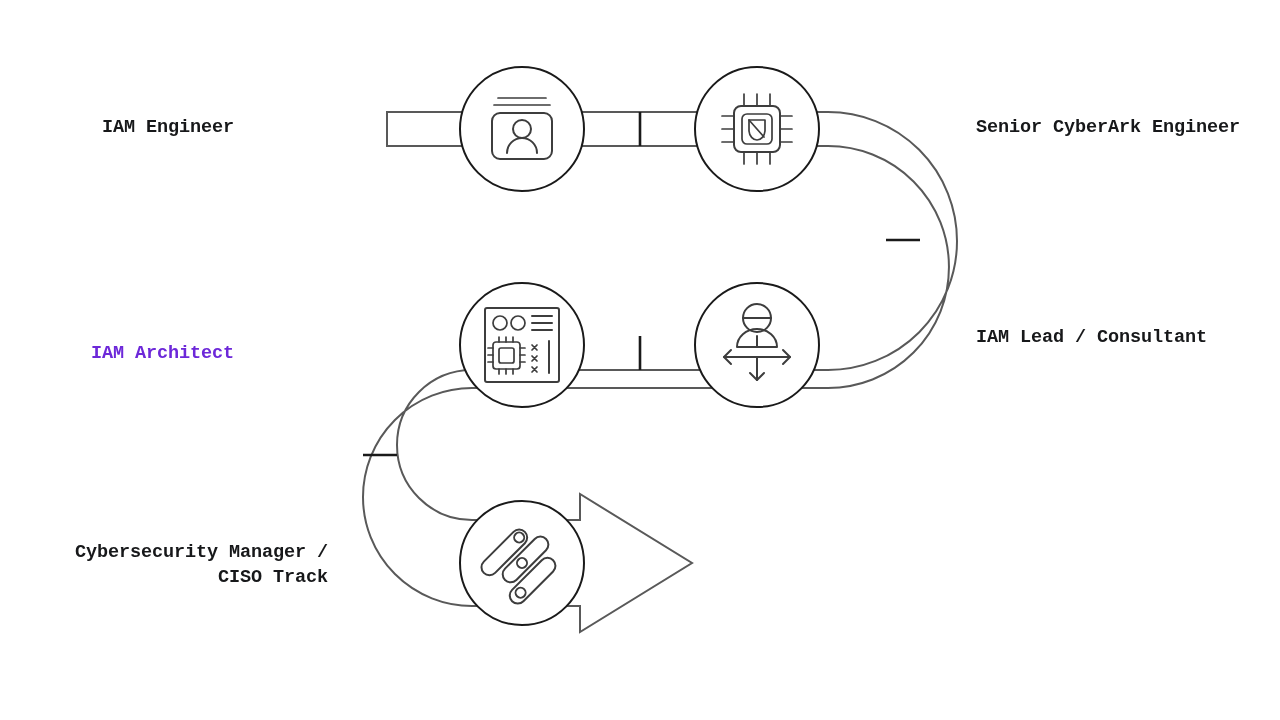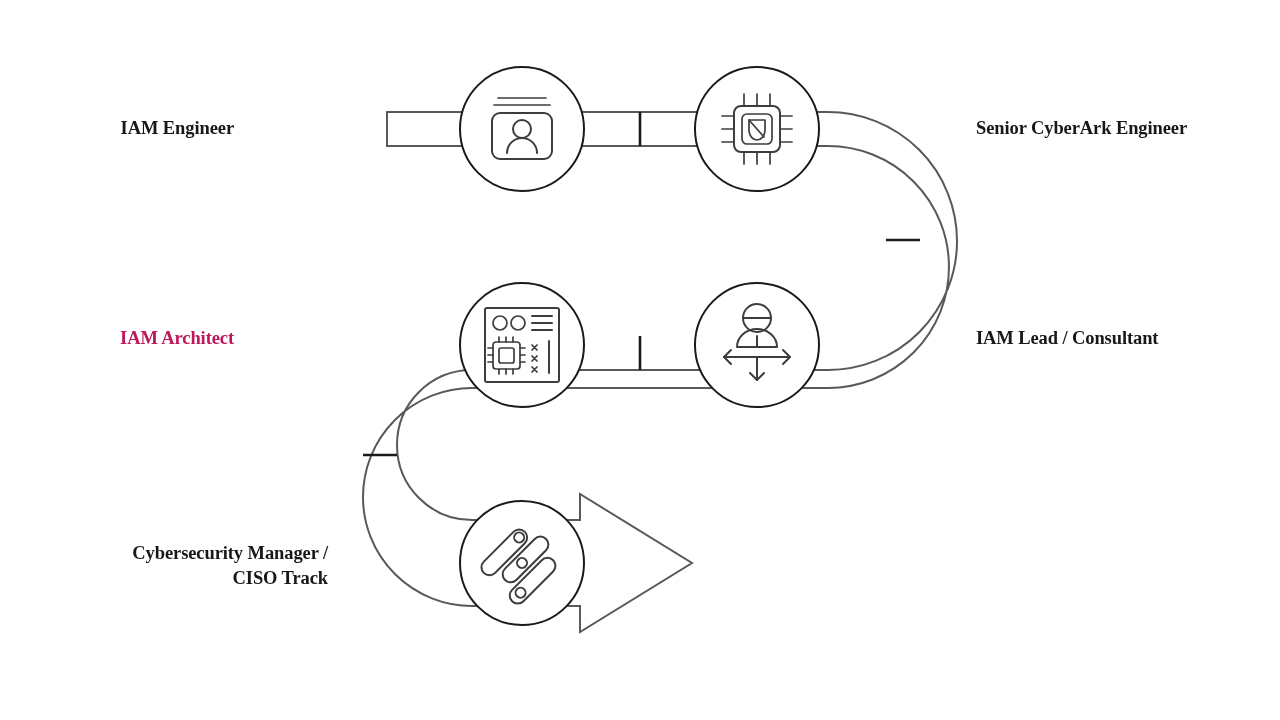--- a/index.html
+++ b/index.html
@@ -53,21 +53,21 @@
   }
   .glyph-thin {
     fill: none;
     stroke: #3d3d3d;
     stroke-width: 1.7;
     stroke-linecap: round;
     stroke-linejoin: round;
   }
   .label {
     position: absolute;
-    font-family: Liberation Serif, serif;
+    font-family: Liberation Mono, monospace;
     font-weight: bold;
     font-size: 18.5px;
     color: #17181a;
     letter-spacing: -0.1px;
     line-height: 1.35;
     white-space: pre-line;
   }
   .label-left {
     text-align: right;
   }
@@ -230,20 +230,20 @@
     <g>
       <path fill="none" stroke="none" d="M 580,520 L 692,563 L 580,606 Z"></path>
     </g>
 
   </svg>
 
   <div class="label label-left" id="label-iam-engineer" style="color: rgb(23, 24, 26);">IAM Engineer</div>
 
   <div class="label label-right" id="label-senior-cyberark" style="color: rgb(23, 24, 26);">Senior CyberArk Engineer</div>
 
-  <div class="label label-left" id="label-iam-architect" style="color: #be185d;">IAM Architect</div>
+  <div class="label label-left" id="label-iam-architect" style="color: #6d28d9; margin-top: 16px;">IAM Architect</div>
 
   <div class="label label-left" id="label-ciso-track" style="color: rgb(23, 24, 26);">Cybersecurity Manager /
 CISO Track</div>
 
   <div class="label label-right" id="label-iam-lead" style="color: rgb(23, 24, 26);">IAM Lead / Consultant</div>
 
 </div>
 
 </body></html>

